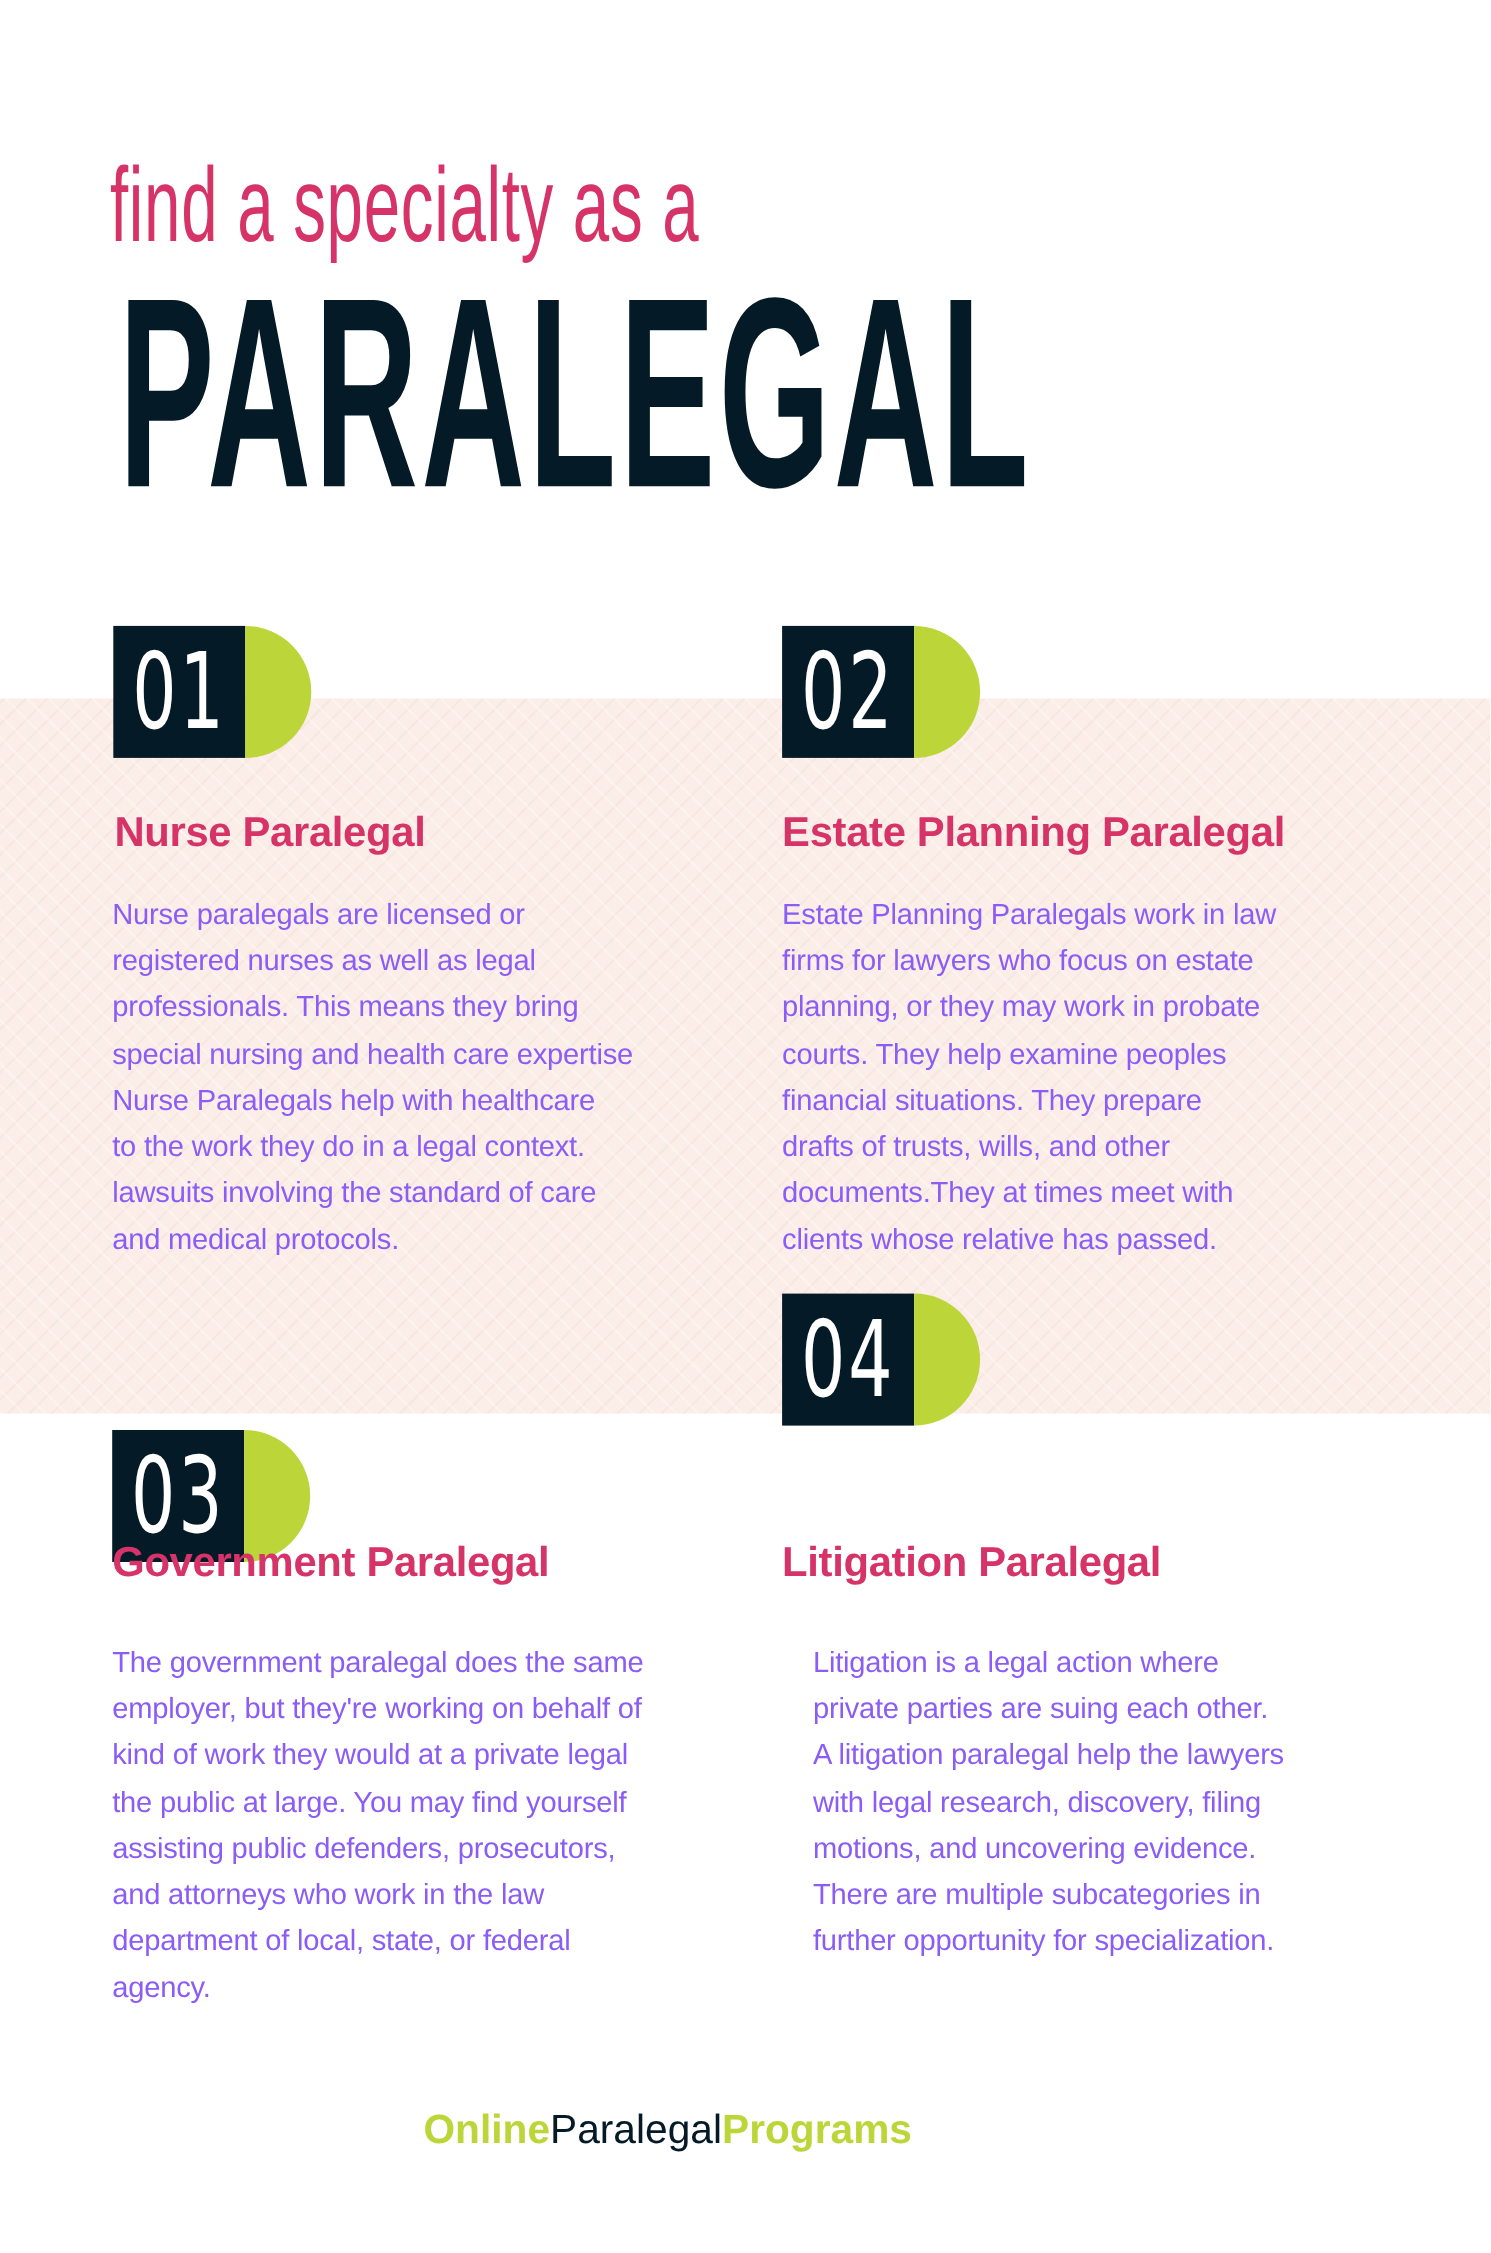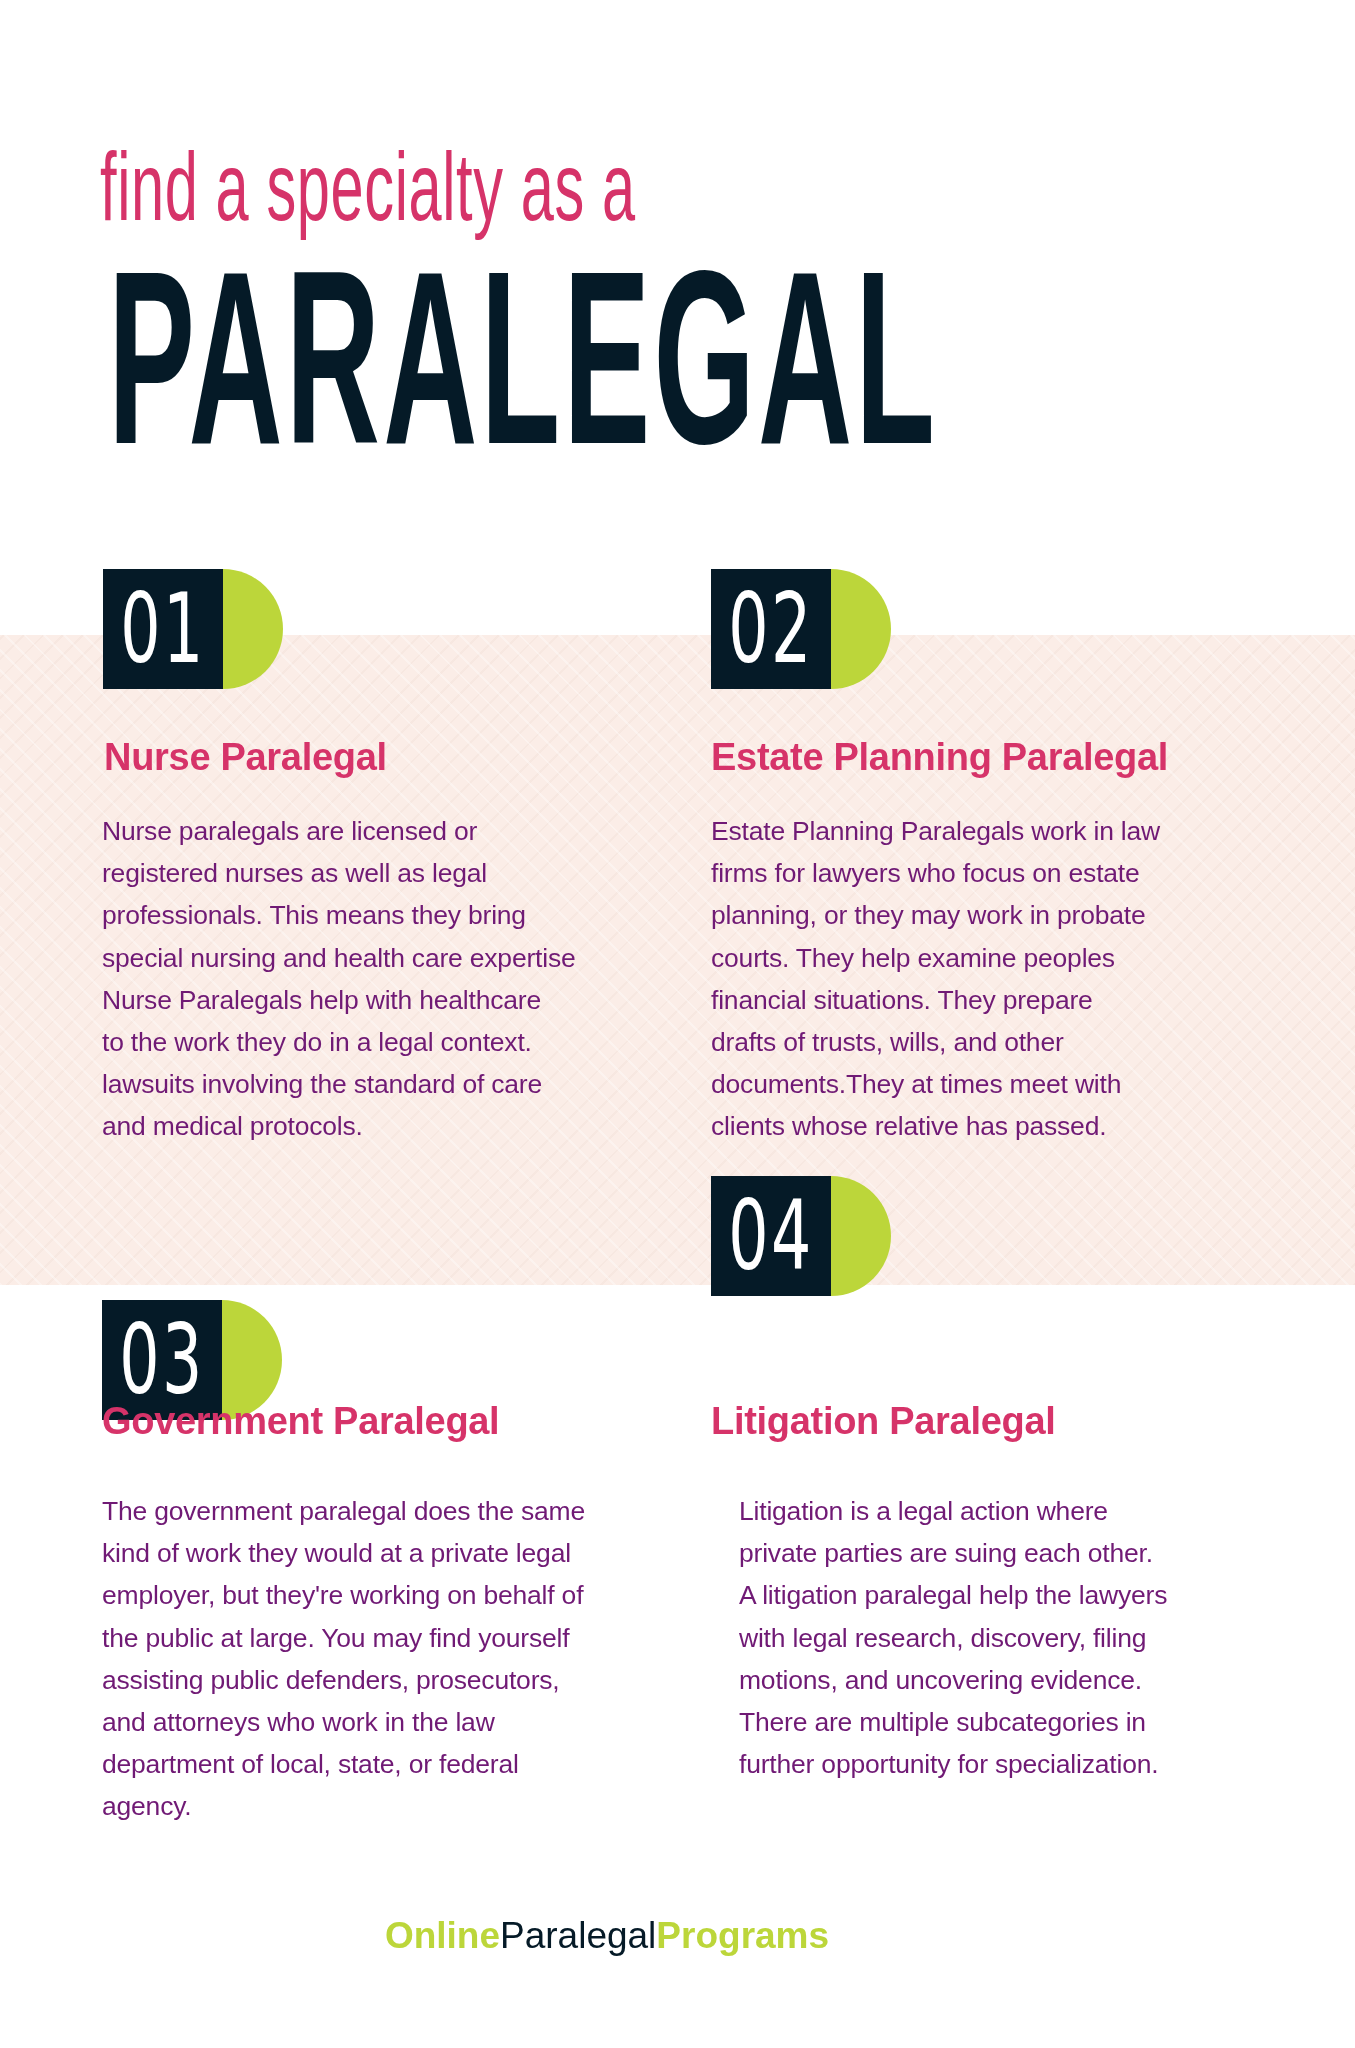--- a/index.html
+++ b/index.html
@@ -46,21 +46,21 @@
   .badge .half {
     position: absolute; left: 120px; top: 0; width: 60px; height: 120px;
     background: #bcd63a; border-radius: 0 60px 60px 0;
   }
   .card-heading {
     position: absolute; font-weight: bold; font-size: 38px; line-height: 44px;
     color: #d63369; white-space: nowrap; letter-spacing: -0.3px;
   }
   .card-body {
     position: absolute; width: 540px; font-size: 26.5px; line-height: 42.2px;
-    color: #701a75; letter-spacing: -0.2px;
+    color: #8b5cf6; letter-spacing: -0.2px;
   }
   .card-body .line { display: block; white-space: nowrap; }
   .logo {
     position: absolute; left: 0; width: 1214px; top: 1914px;
     text-align: center; font-size: 37px; line-height: 44px; white-space: nowrap;
   }
   .logo .g { color: #bcd63a; font-weight: bold; }
   .logo .d { color: #051a27; font-weight: normal; }
 </style>
 </head>
@@ -109,22 +109,22 @@
 
 <div class="badge" style="left:102px; top:1300px;">
   <div class="num-box">
     <span class="num">03</span>
   </div>
   <div class="half"></div>
 </div>
 <div class="card-heading" style="left:102px; top:1399px;">Government Paralegal</div>
 <div class="card-body" style="left:102px; top:1490px;">
   <span class="line">The government paralegal does the same</span>
+  <span class="line">employer, but they're working on behalf of</span>
   <span class="line">kind of work they would at a private legal</span>
-  <span class="line">employer, but they're working on behalf of</span>
   <span class="line">the public at large. You may find yourself</span>
   <span class="line">assisting public defenders, prosecutors,</span>
   <span class="line">and attorneys who work in the law</span>
   <span class="line">department of local, state, or federal</span>
   <span class="line">agency.</span>
 </div>
 
 <div class="badge" style="left:711px; top:1176px;">
   <div class="num-box">
     <span class="num">04</span>

